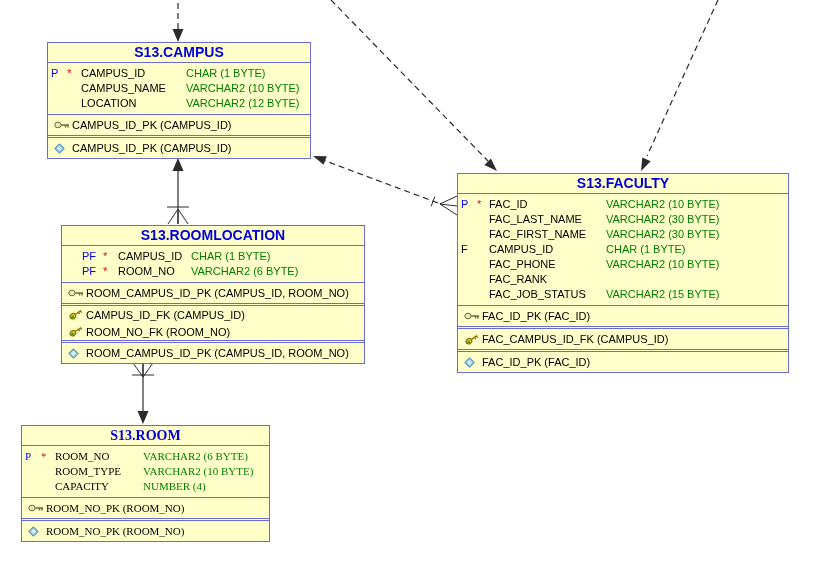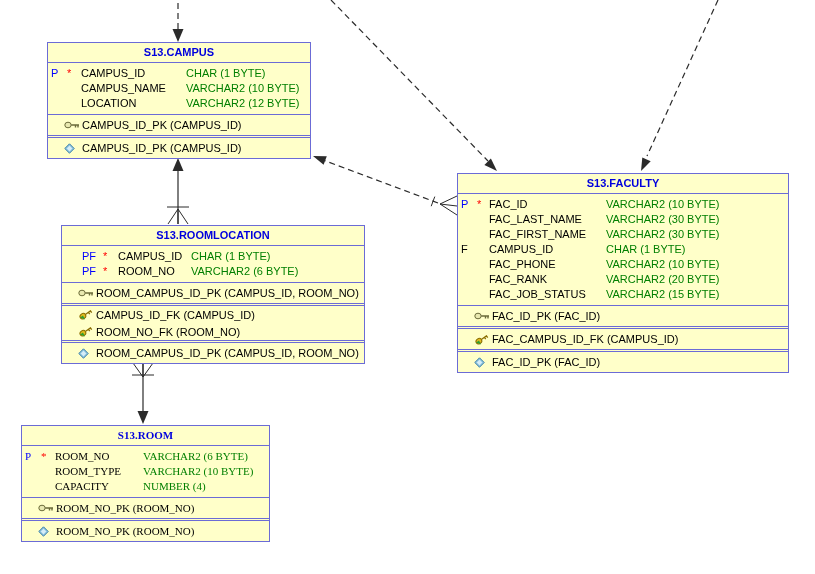--- a/index.html
+++ b/index.html
@@ -6,32 +6,32 @@
     --table_fill:#FFFFC9; --table_border:#6B6BD6; --header_text:#0000DE;
     --type_text:#007F00; --pk_flag:#0000FF; --required_star:#FF0000;
     --connector:#2B2B2B; --canvas_bg:#FFFFFF;
   }
   html,body{margin:0;padding:0;}
   body{width:815px;height:574px;background:var(--canvas_bg);position:relative;overflow:hidden;
        font-family:"Liberation Sans", sans-serif;}
   #canvas{position:absolute;inset:0;}
   .entity{position:absolute;background:var(--table_fill);border:1px solid var(--table_border);
           box-sizing:border-box;font-size:11px;color:#000;}
-  .ehead{height:19px;line-height:19px;text-align:center;font-weight:bold;font-size:11px;
+  .ehead{height:19px;line-height:19px;text-align:center;font-weight:bold;font-size:14px;
          color:var(--header_text);border-bottom:1px solid var(--table_border);white-space:nowrap;overflow:hidden;}
   .cols{padding:3px 0 3px 0;}
   .colrow{display:flex;height:15px;line-height:15px;white-space:nowrap;}
   .flag{width:16px;padding-left:3px;color:var(--pk_flag);flex:none;}
   .flag.black{color:#000;}
   .star{width:14px;color:var(--required_star);flex:none;}
   .cname{flex:none;}
   .ctype{flex:1;color:var(--type_text);}
   .sec{border-top:1px solid var(--table_border);}
   .sec.dbl{border-top:3px double var(--table_border);}
-  .keyrow{display:flex;align-items:center;height:20px;padding-left:16px;white-space:nowrap;}
+  .keyrow{display:flex;align-items:center;height:20px;padding-left:6px;white-space:nowrap;}
   .keyrow .icon{flex:none;width:18px;display:flex;align-items:center;}
   
   .t-campus .cname{width:105px;}
   .t-rl .flag{width:21px;padding-left:20px;} .t-rl .star{width:15px;} .t-rl .cname{width:73px;}
   .t-room .cname{width:88px;}
   .t-fac .star{width:12px;} .t-fac .cname{width:117px;}
   
   #conn{position:absolute;left:0;top:0;pointer-events:none;}
   .dash{stroke:var(--connector);stroke-width:1.2;stroke-dasharray:6 4;fill:none;}
   .solidln{stroke:var(--connector);stroke-width:1.2;fill:none;}
@@ -270,21 +270,20 @@
       <div class="colrow">
         <span class="flag"></span>
         <span class="star"></span>
         <span class="cname">FAC_PHONE</span>
         <span class="ctype">VARCHAR2 (10 BYTE)</span>
       </div>
       <div class="colrow">
         <span class="flag"></span>
         <span class="star"></span>
         <span class="cname">FAC_RANK</span>
-        <span class="ctype">VARCHAR2 (20 BYTE)</span>
       </div>
       <div class="colrow">
         <span class="flag"></span>
         <span class="star"></span>
         <span class="cname">FAC_JOB_STATUS</span>
         <span class="ctype">VARCHAR2 (15 BYTE)</span>
       </div>
     </div>
     <div class="sec">
       <div class="keyrow">

